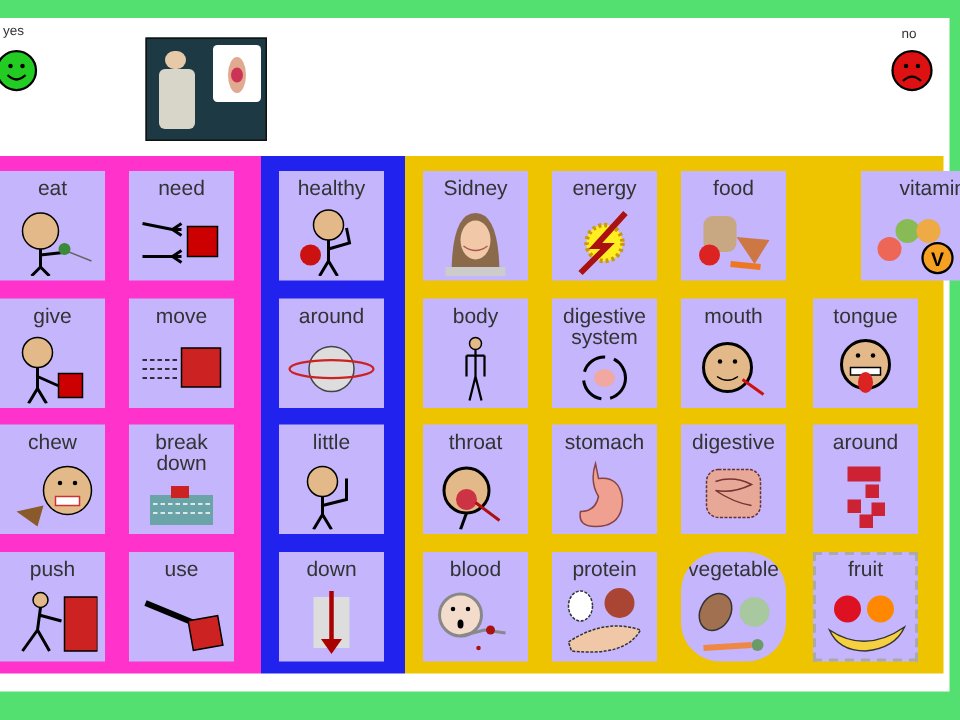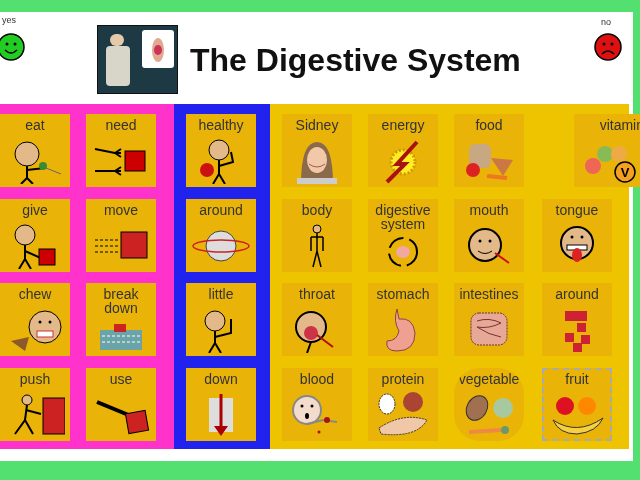--- a/index.html
+++ b/index.html
@@ -11,21 +11,21 @@
   .no-label { left: 601px; top: 5px; }
   .face { position: absolute; width: 30px; height: 30px; }
   .yes-face { left: -4px; top: 20px; }
   .no-face { left: 593px; top: 20px; }
   .header-img { position: absolute; left: 97px; top: 13px; width: 81px; height: 69px; background: #1d3a44; border: 1px solid #111; }
   .title { position: absolute; left: 190px; top: 30px; font-size: 32px; font-weight: bold; color: #111; letter-spacing: 0px; }
   .band { position: absolute; top: 92px; height: 345px; }
   .band.pink { left: 0; width: 174px; background: #ff33cc; }
   .band.blue { left: 174px; width: 96px; background: #2222ee; }
   .band.yellow { left: 270px; width: 359px; background: #eec300; }
-  .cell { position: absolute; width: 70px; height: 73px; background: #eab308; text-align: center; overflow: hidden; }
+  .cell { position: absolute; width: 70px; height: 73px; background: #c4b5fd; text-align: center; overflow: hidden; }
   .cell .label { display: block; font-size: 14px; line-height: 14px; color: #333; margin-top: 4px; }
   .cell .icon { position: absolute; left: 0; right: 0; bottom: 2px; height: 48px; display: flex; align-items: center; justify-content: center; }
   .cell.two-line .icon { height: 36px; }
   .cell.selected { outline: 2px dashed #aaa; outline-offset: -2px; }
 </style>
 </head>
 <body>
 
 <div class="page">
   <span class="yes-label">yes</span>
@@ -47,21 +47,20 @@
   <div class="header-img">
     <svg width="79" height="67" viewBox="0 0 79 67">
       <rect x="12" y="8" width="14" height="12" rx="6" fill="#e6c9a8"></rect>
       <rect x="8" y="20" width="24" height="40" rx="4" fill="#d8d6c8"></rect>
       <rect x="44" y="4" width="32" height="38" rx="3" fill="#fff"></rect>
       <ellipse cx="60" cy="24" rx="6" ry="12" fill="#e0a990"></ellipse>
       <ellipse cx="60" cy="24" rx="4" ry="5" fill="#cc3355"></ellipse>
     </svg>
   </div>
 
-  <h1 class="title">The Digestive System</h1>
 </div>
 
 <div class="band pink" style="top:104px;"></div>
 <div class="band blue" style="top:104px;"></div>
 <div class="band yellow" style="top:104px;"></div>
 
 <div class="cell" style="left:0;top:114px;">
   <span class="label">eat</span>
   <div class="icon">
     <svg width="60" height="46" viewBox="0 0 60 46">
@@ -281,21 +280,21 @@
 </div>
 <div class="cell" style="left:368px;top:283px;text-align:center;">
   <span class="label">stomach</span>
   <div class="icon">
     <svg width="60" height="46" viewBox="0 0 60 46">
         <path d="M24 2 L26 12 Q40 10 42 26 Q42 44 24 44 Q12 44 14 34 Q24 34 26 24 Q20 14 24 2 Z" fill="#f0a090" stroke="#844"></path>
       </svg>
   </div>
 </div>
 <div class="cell" style="left:454px;top:283px;">
-  <span class="label">intestines</span>
+  <span class="label">digestive</span>
   <div class="icon">
     <svg width="60" height="46" viewBox="0 0 60 46">
         <rect x="12" y="6" width="36" height="32" rx="8" fill="#e8a898" stroke="#633" stroke-dasharray="2 1"></rect>
         <path d="M18 14 Q30 10 42 16 Q30 22 18 20 Q30 28 42 30" stroke="#733" fill="none"></path>
       </svg>
   </div>
 </div>
 <div class="cell" style="left:542px;top:283px;">
   <span class="label">around</span>
   <div class="icon">

